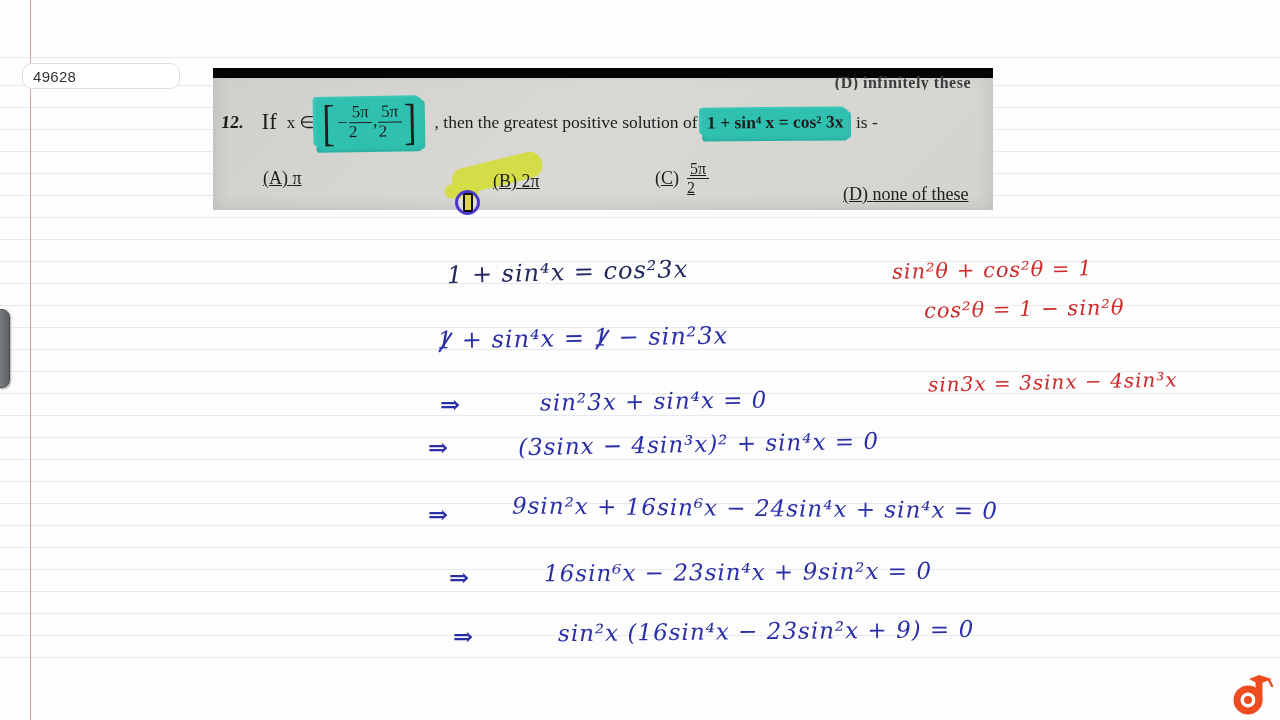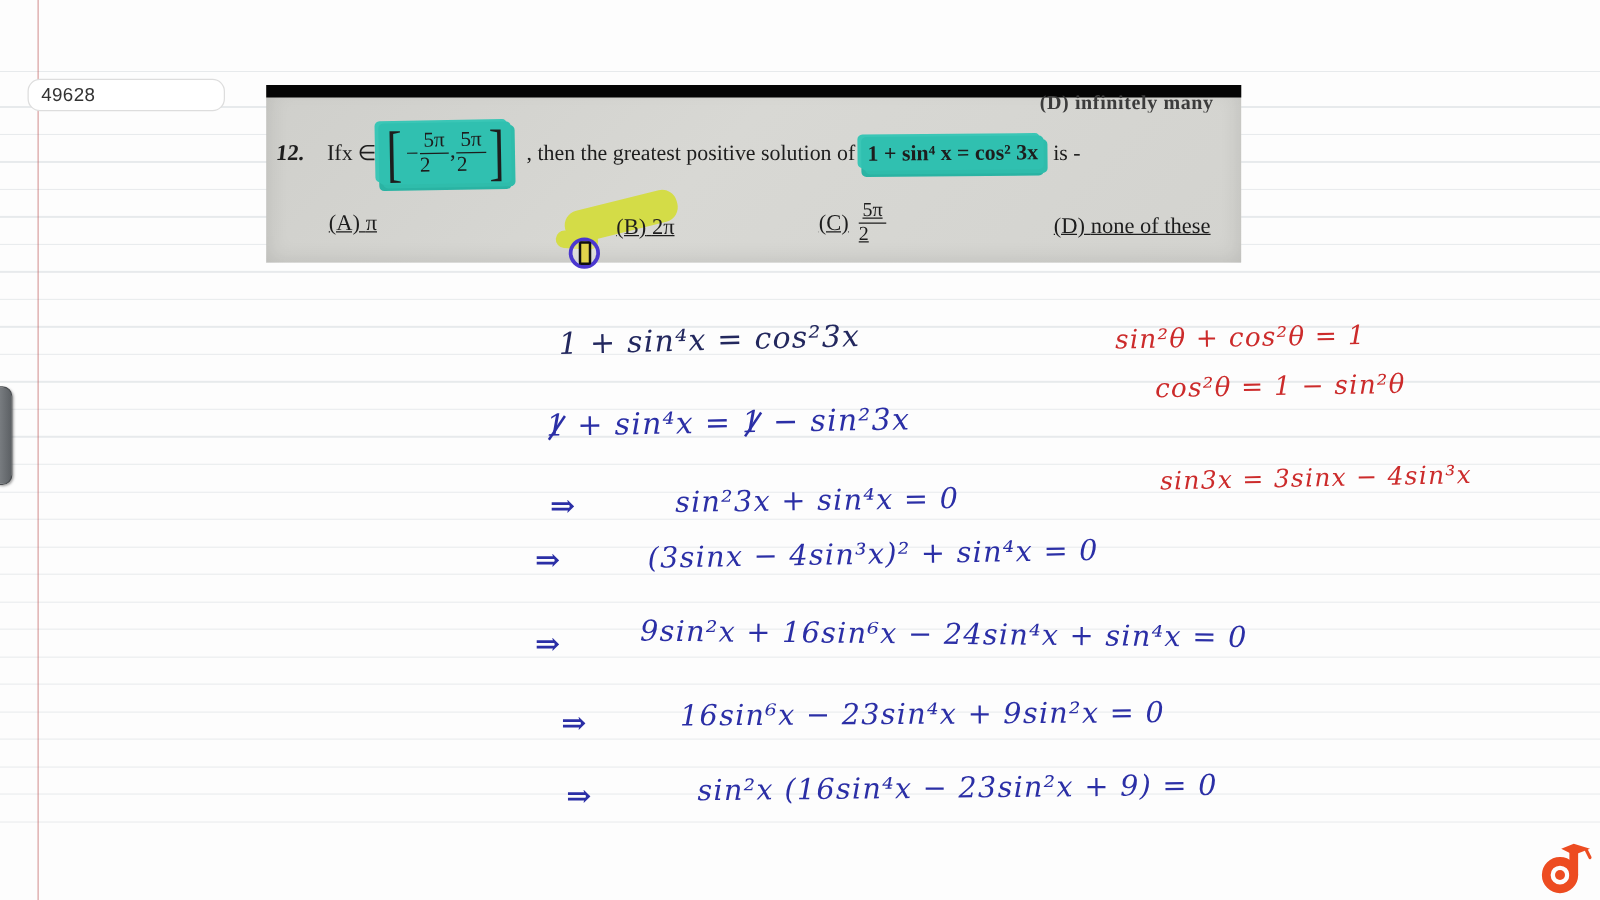--- a/index.html
+++ b/index.html
@@ -30,41 +30,41 @@
     background:linear-gradient(135deg,#cfcfcb 0%,#d8d8d4 45%,#d3d3cf 100%);
     box-shadow:inset 0 0 18px rgba(0,0,0,.12);
     font-family:"Liberation Serif", serif;color:#1d1d1d;}
   .qbar{position:absolute;left:0;top:0;width:780px;height:10px;background:#050505;}
   .corner{position:absolute;right:22px;top:6px;font-size:16px;font-weight:bold;
     color:#3c3c3c;filter:blur(.6px);height:16px;overflow:hidden;letter-spacing:.5px;}
 
   .qline{position:absolute;left:8px;top:12px;width:770px;height:84px;
     display:flex;align-items:center;}
   .qnum{font-weight:bold;font-size:18px;margin-right:18px;transform:skewX(-6deg);}
-  .qlead{font-size:18px;}
+  .qlead{font-size:23px;margin-right:10px;}
   .qmem{font-size:17px;margin-right:2px;}
   .hl-cyan{background:#30c0b0;border-radius:4px;
     box-shadow:3px 3px 0 #2fbcab, -3px -2px 0 #3ac6b6, 0 5px 0 #2ab3a3;}
   .interval{display:inline-flex;align-items:center;padding:2px 4px;transform:rotate(-1deg);}
   .bracket{font-size:50px;font-weight:400;line-height:0.9;transform:scaleX(.75);}
   .frac{display:inline-block;text-align:left;vertical-align:middle;font-size:17px;line-height:1.1;}
   .frac .num{display:block;padding:0 3px;}
   .frac .den{display:block;border-top:1.6px solid #1d1d1d;}
   .int-minus{font-size:18px;margin:0 1px;}
   .int-comma{font-size:18px;align-self:flex-end;margin:0 1px 14px 1px;}
   .qmid{font-size:17.5px;margin-left:12px;white-space:nowrap;}
   .eq{font-size:17.5px;font-weight:bold;padding:3px 5px;margin-left:5px;white-space:nowrap;transform:rotate(-.5deg);display:inline-block;}
   .qtail{font-size:17.5px;margin-left:7px;white-space:nowrap;}
 
   .opt{position:absolute;font-size:18px;white-space:nowrap;text-decoration:underline;}
   .opt .frac{font-size:16px;}
   .optA{left:50px;top:100px;}
   .optB{left:268px;top:103px;z-index:2;margin-left:12px;}
   .optC{left:442px;top:92px;display:flex;align-items:center;gap:8px;}
-  .optD{left:630px;top:102px;}
+  .optD{left:630px;top:116px;}
   .yellow-blob{position:absolute;left:238px;top:92px;width:92px;height:26px;
     background:#d4dd3c;border-radius:12px;transform:rotate(-14deg);opacity:.92;z-index:1;}
   .yellow-blob:after{content:"";position:absolute;left:-10px;top:16px;width:34px;height:14px;
     background:#d4dd3c;border-radius:8px;transform:rotate(18deg);}
 
   
   .cursor{position:absolute;left:455px;top:190px;width:25px;height:25px;
     border:3px solid #4b38cf;border-radius:50%;box-sizing:border-box;
     background:rgba(255,255,255,.25);display:flex;align-items:center;justify-content:center;z-index:3;}
   .cursor .ibeam{width:6px;height:15px;background:#e0d34b;border:2px solid #101010;border-radius:2px;}
@@ -91,21 +91,21 @@
   <div class="margin-line"></div>
 
   <div class="id-box">
     <span>49628</span>
   </div>
 
   <div class="left-tool"></div>
 
   <div class="qpanel">
     <div class="qbar"></div>
-    <div class="corner">(D) infinitely many</div>
+    <div class="corner">(D) infinitely these</div>
 
     <div class="qline">
       <span class="qnum">12.</span>
       <span class="qlead">If</span>
       <span class="qmem">x ∈</span>
       <span class="hl-cyan interval">
         <span class="bracket">[</span>
         <span class="int-minus">−</span>
         <span class="frac">
           <span class="num">5π</span>

